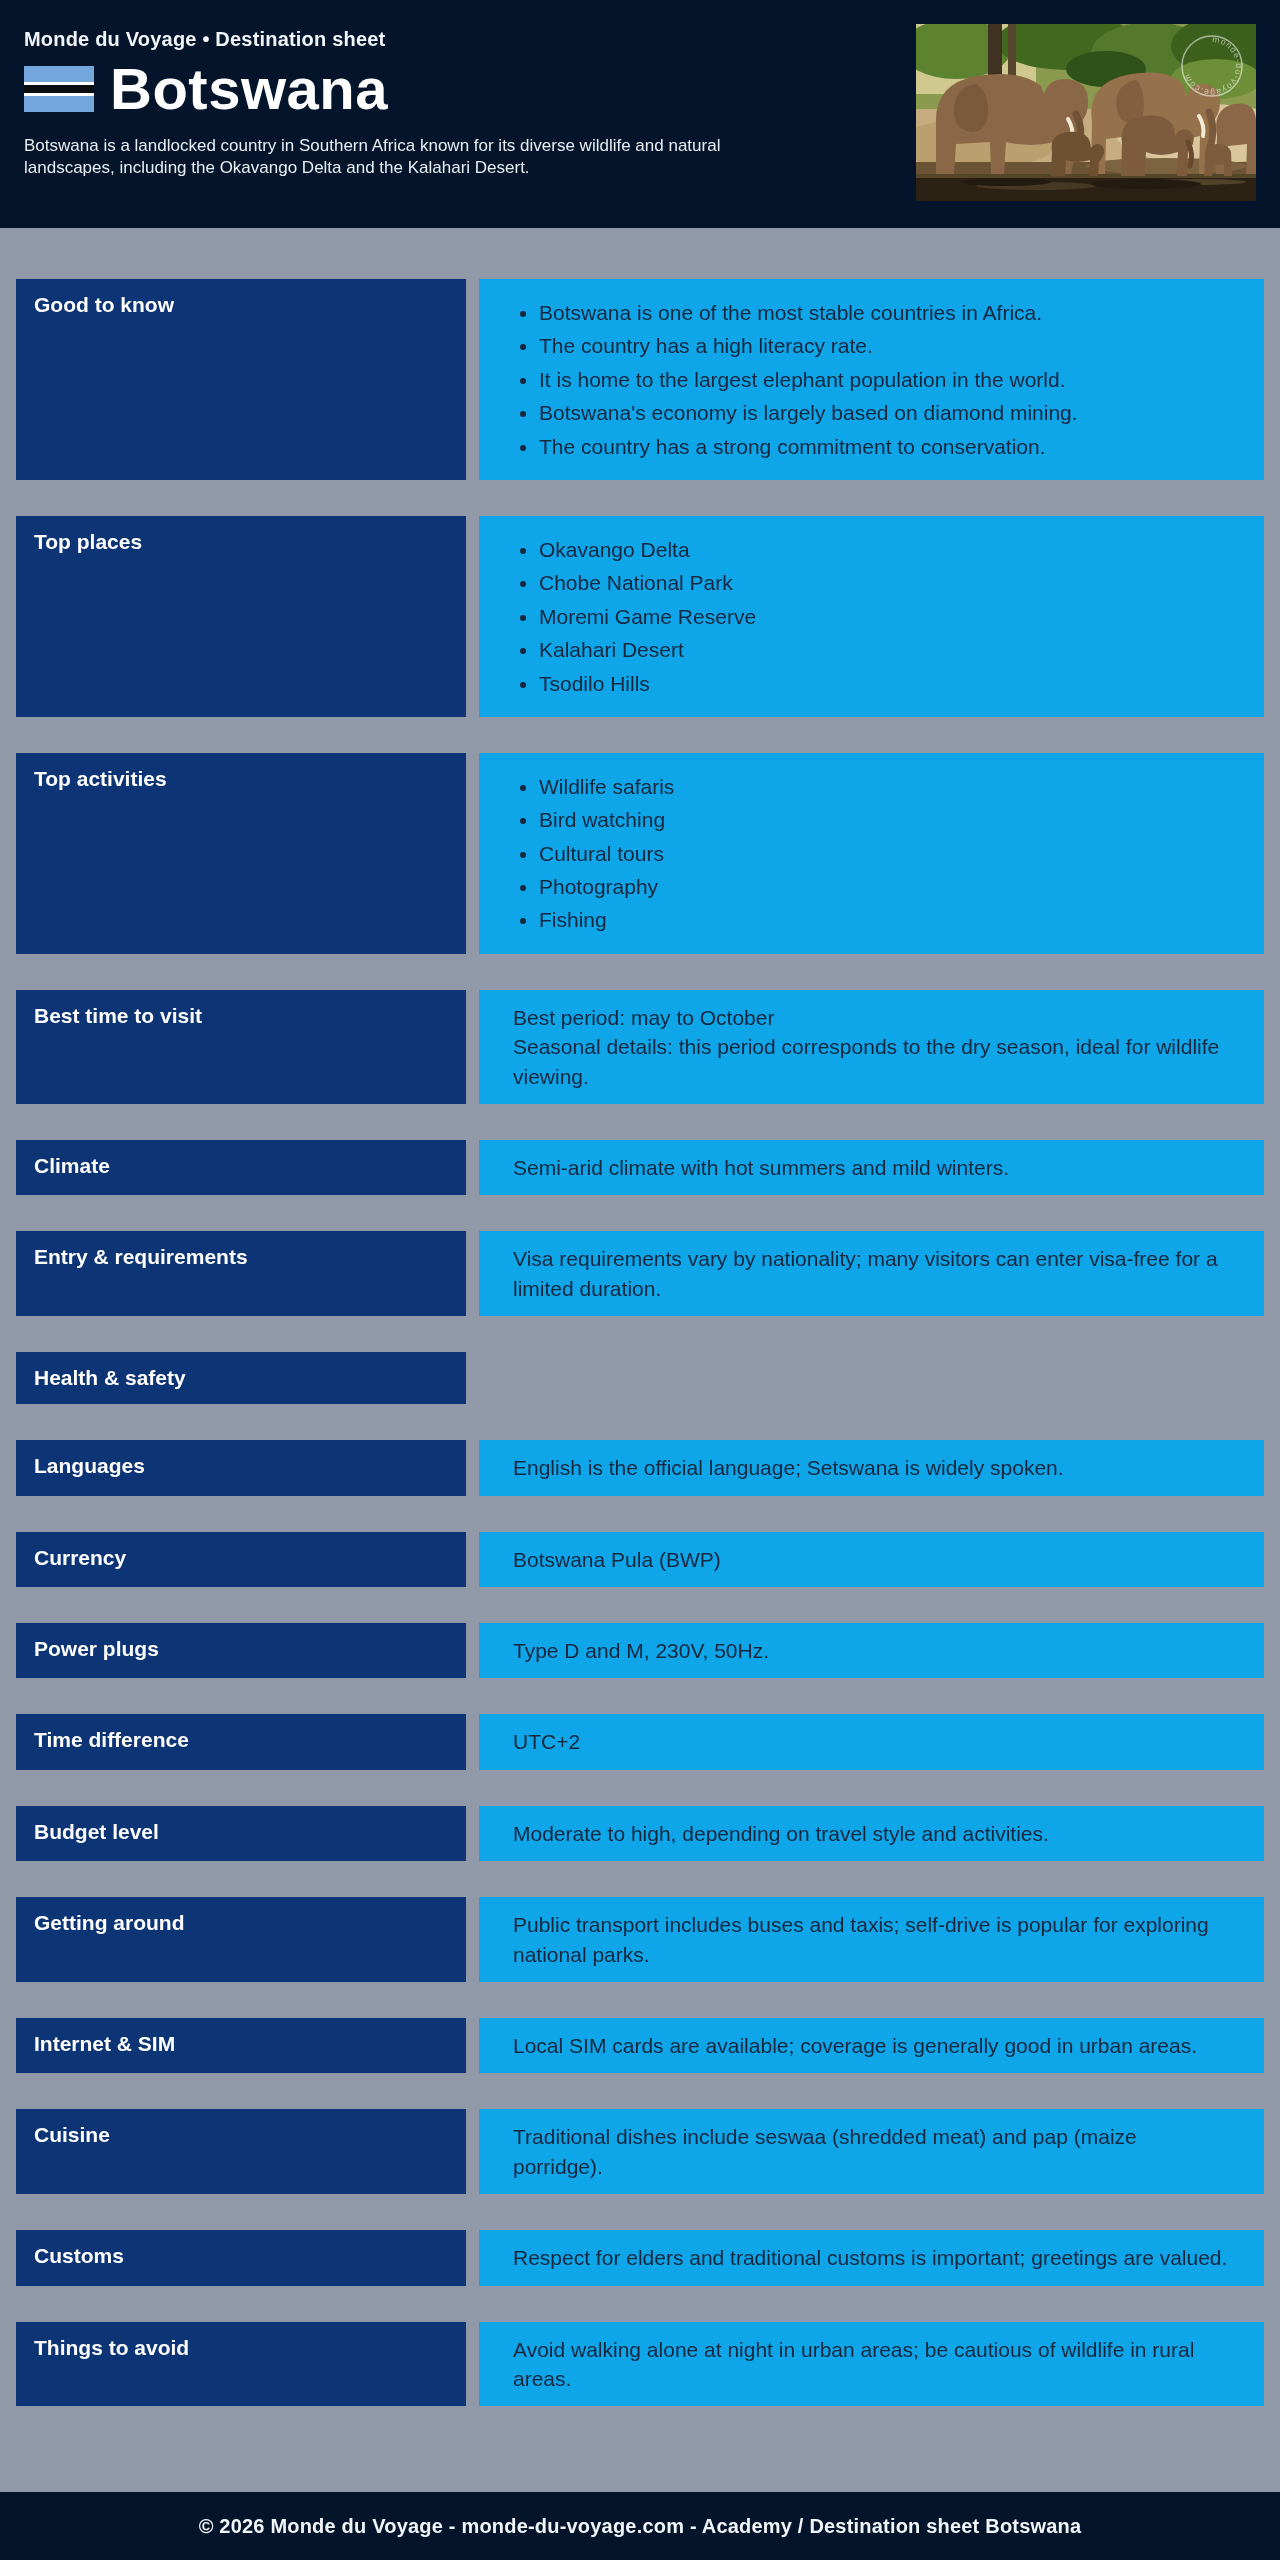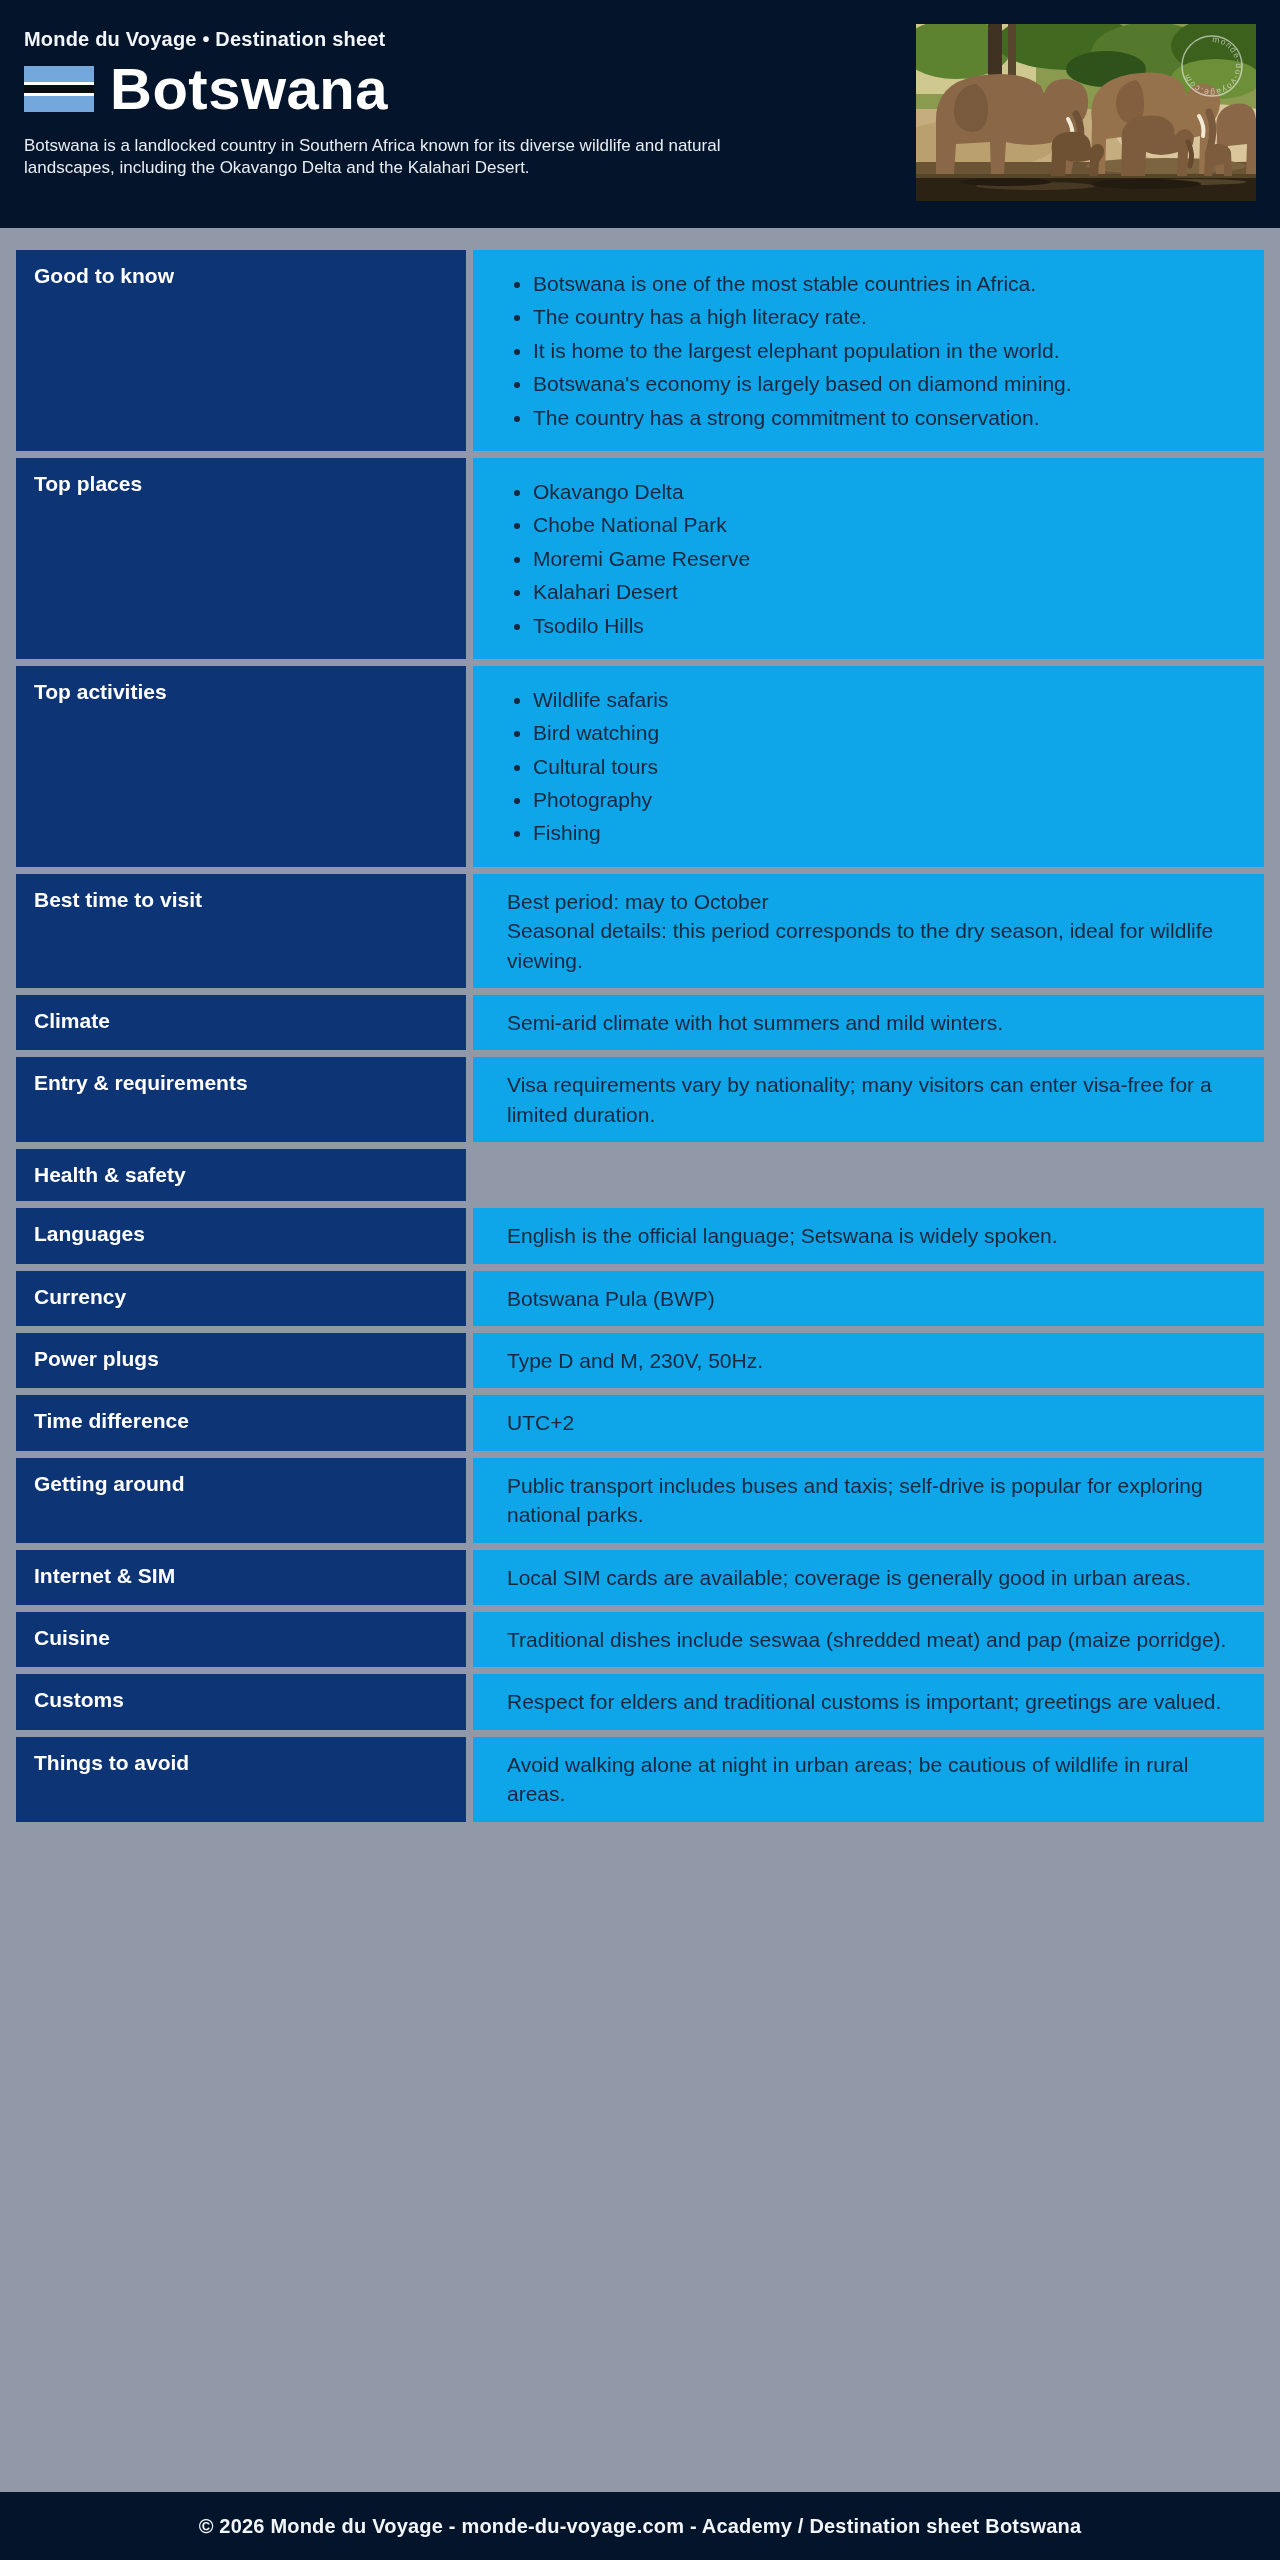--- a/index.html
+++ b/index.html
@@ -76,21 +76,22 @@
     padding: 22px 16px 0 16px;
   }
   .info-table {
     display: flex;
     flex-direction: column;
     gap: 7px;
   }
   .row {
     display: grid;
     grid-template-columns: 450px 1fr;
-    gap: 7px;
+    gap: 13px;
+    margin-top: 29px;
   }
   .cell-label {
     background: #0d3475;
     color: #ffffff;
     font-weight: bold;
     font-size: 21px;
     padding: 14px 18px;
   }
   .cell-content {
     background: #0ea5e9;
@@ -263,20 +264,24 @@
       </div>
       <div class="row">
         <div class="cell-label">Power plugs</div>
         <div class="cell-content">Type D and M, 230V, 50Hz.</div>
       </div>
       <div class="row">
         <div class="cell-label">Time difference</div>
         <div class="cell-content">UTC+2</div>
       </div>
       <div class="row">
+        <div class="cell-label">Budget level</div>
+        <div class="cell-content">Moderate to high, depending on travel style and activities.</div>
+      </div>
+      <div class="row">
         <div class="cell-label">Getting around</div>
         <div class="cell-content">Public transport includes buses and taxis; self-drive is popular for exploring national parks.</div>
       </div>
       <div class="row">
         <div class="cell-label">Internet &amp; SIM</div>
         <div class="cell-content">Local SIM cards are available; coverage is generally good in urban areas.</div>
       </div>
       <div class="row">
         <div class="cell-label">Cuisine</div>
         <div class="cell-content">Traditional dishes include seswaa (shredded meat) and pap (maize porridge).</div>

